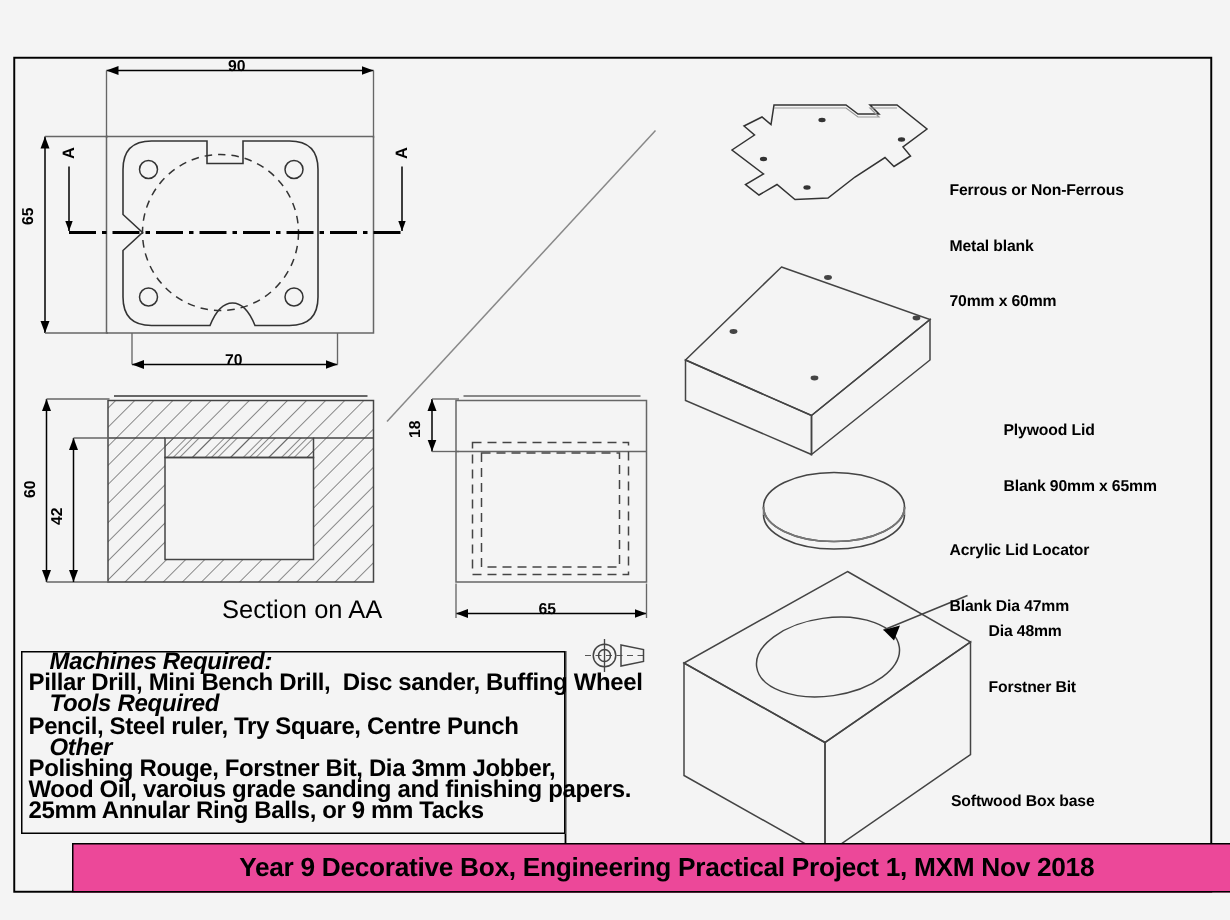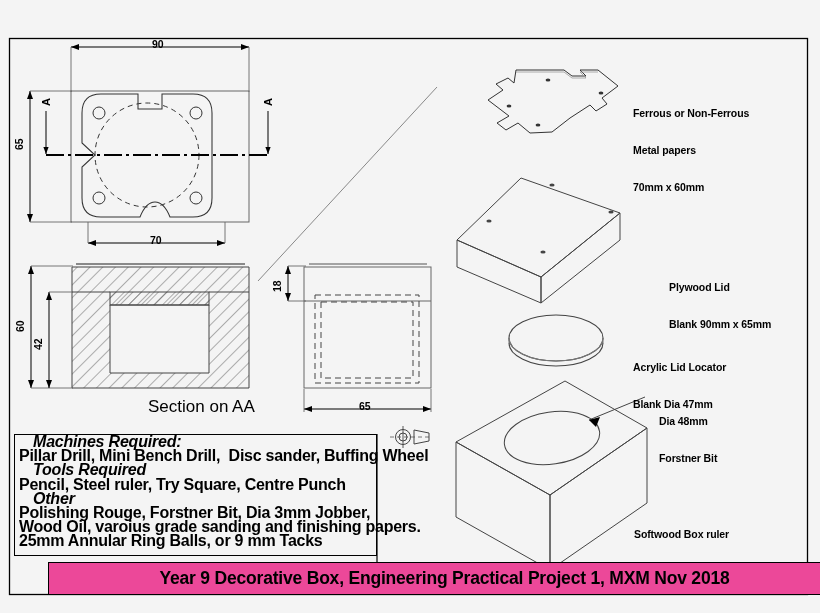--- a/index.html
+++ b/index.html
@@ -242,43 +242,43 @@
   <div class="ttl alab" style="left:262px;top:106px;transform:rotate(-90deg);transform-origin:left top;">A</div>
 
   <div class="ttl vdim" style="left:14px;top:332px;transform:rotate(-90deg);transform-origin:left top;">60</div>
   <div class="ttl vdim" style="left:32px;top:350px;transform:rotate(-90deg);transform-origin:left top;">42</div>
 
   <div class="ttl vdim" style="left:271px;top:292px;transform:rotate(-90deg);transform-origin:left top;">18</div>
   <div class="ttl dim" style="left:359px;top:400px;">65</div>
 
   <div class="sectionlabel" style="left:100px;top:397px;">Section on AA</div>
 
-  <div class="note" style="left:633px;top:82px;">
+  <div class="note" style="left:633px;top:96px;">
     <div>Ferrous or Non-Ferrous</div>
-    <div>Metal papers</div>
+    <div>Metal blank</div>
     <div>70mm x 60mm</div>
   </div>
 
   <div class="note" style="left:633px;top:256px;margin-left:36px;">
     <div>Plywood Lid</div>
     <div>Blank 90mm x 65mm</div>
   </div>
 
   <div class="note" style="left:633px;top:336px;">
     <div>Acrylic Lid Locator</div>
     <div>Blank Dia 47mm</div>
   </div>
 
   <div class="note" style="left:659px;top:390px;">
     <div>Dia 48mm</div>
     <div>Forstner Bit</div>
   </div>
 
   <div class="note" style="left:634px;top:503px;">
-    <div>Softwood Box ruler</div>
+    <div>Softwood Box base</div>
     <div>90mm x 65mm x 40mm</div>
   </div>
 
   <div id="reqbox">
     <div class="line hdr">Machines Required:</div>
     <div class="line">Pillar Drill, Mini Bench Drill,  Disc sander, Buffing Wheel</div>
     <div class="line hdr">Tools Required</div>
     <div class="line">Pencil, Steel ruler, Try Square, Centre Punch</div>
     <div class="line hdr">Other</div>
     <div class="line">Polishing Rouge, Forstner Bit, Dia 3mm Jobber,</div>

